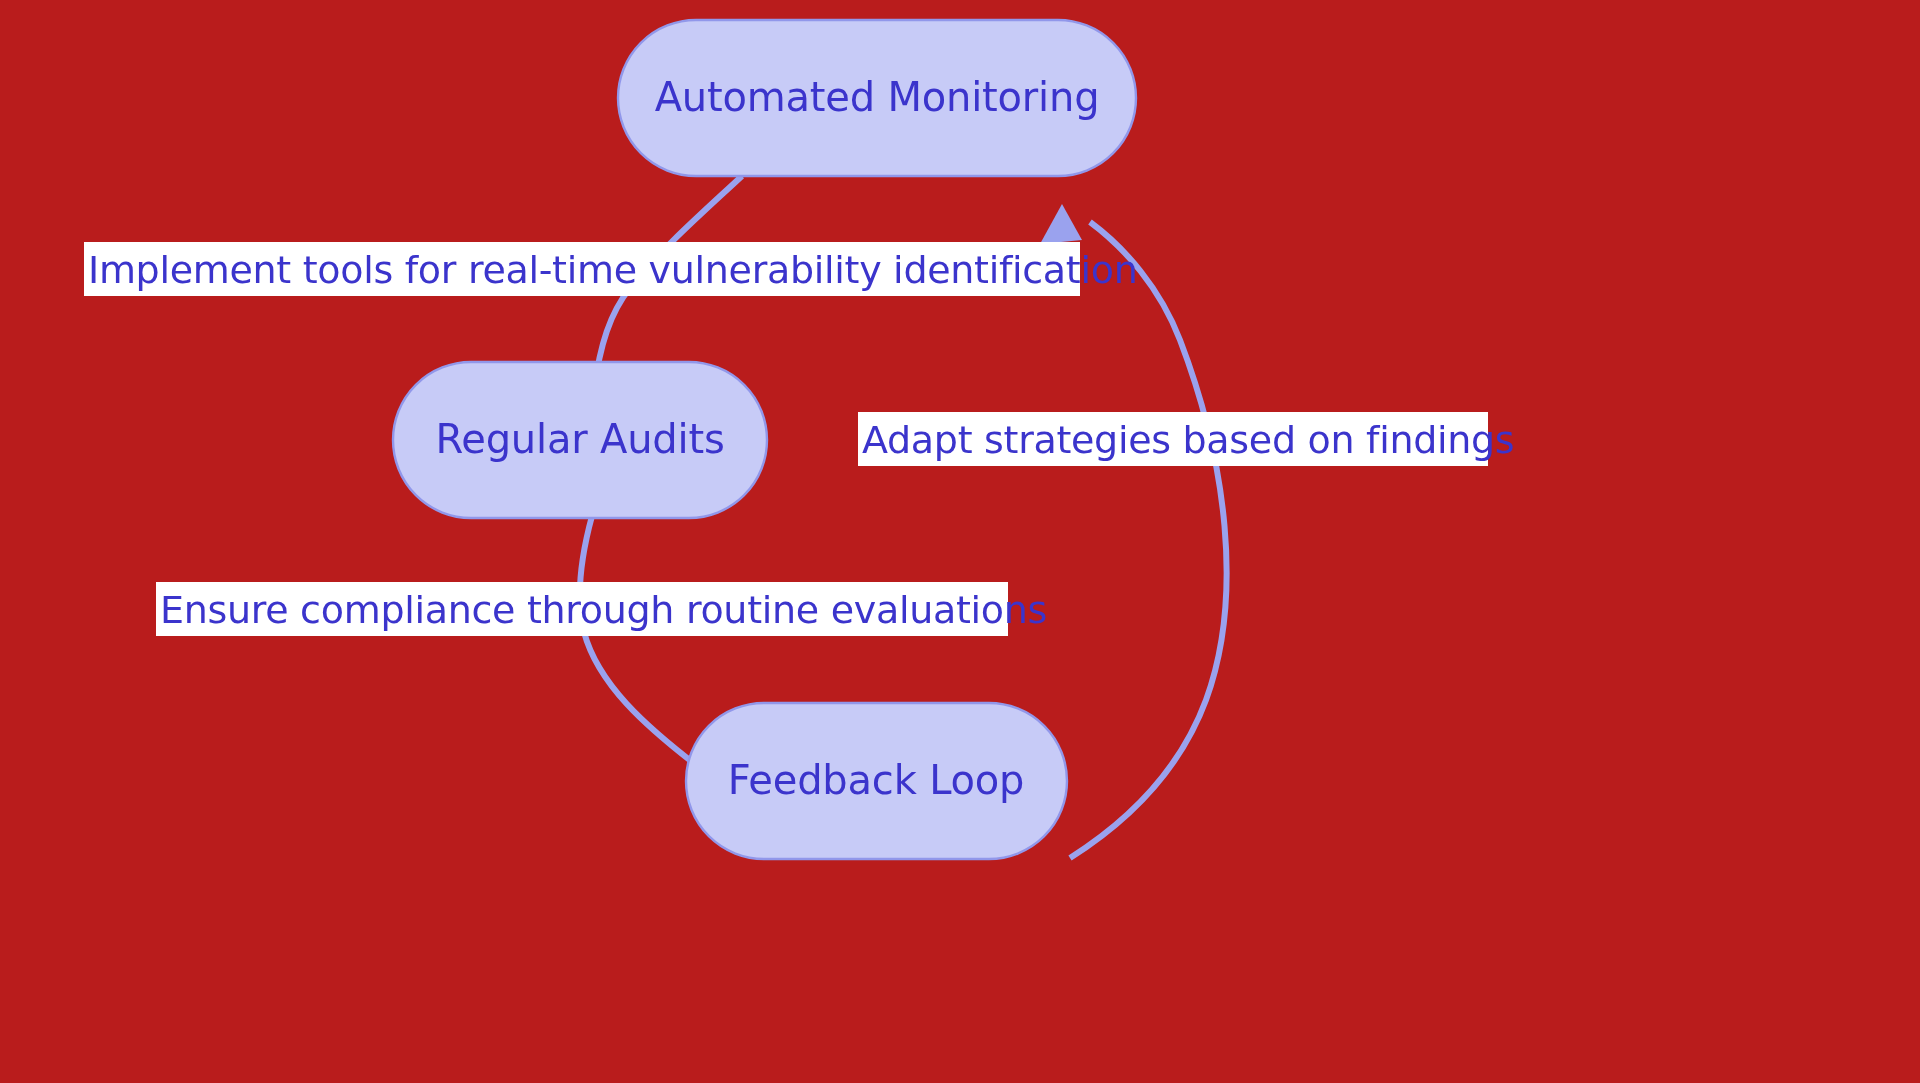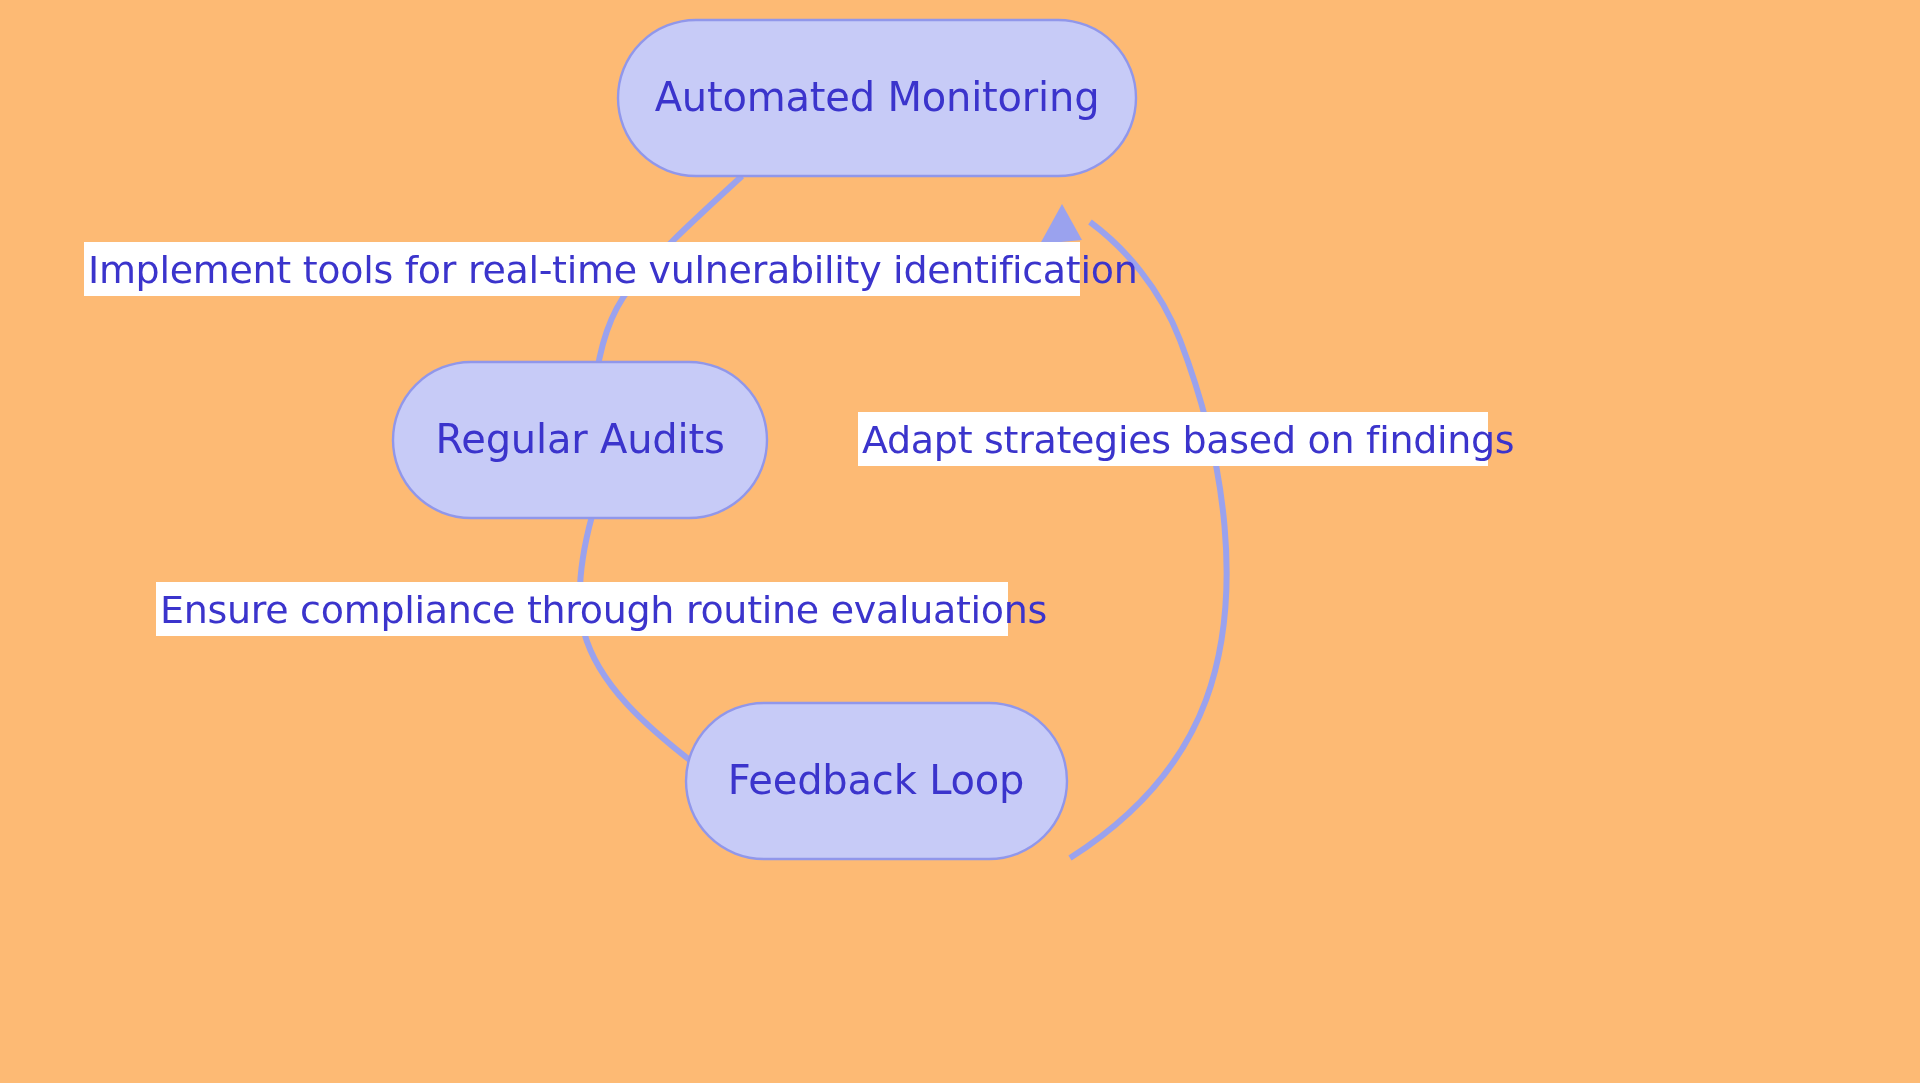--- a/index.html
+++ b/index.html
@@ -10,21 +10,21 @@
   body {
     width: 1920px;
     height: 1083px;
     overflow: hidden;
     font-family: "DejaVu Sans", "Liberation Sans", sans-serif;
   }
   #diagram-root {
     position: relative;
     width: 1920px;
     height: 1083px;
-    background: #fdba74;
+    background: #b91c1c;
   }
   #flow-svg {
     position: absolute;
     top: 0;
     left: 0;
     width: 1920px;
     height: 1083px;
     display: block;
   }
   .node-shape {

